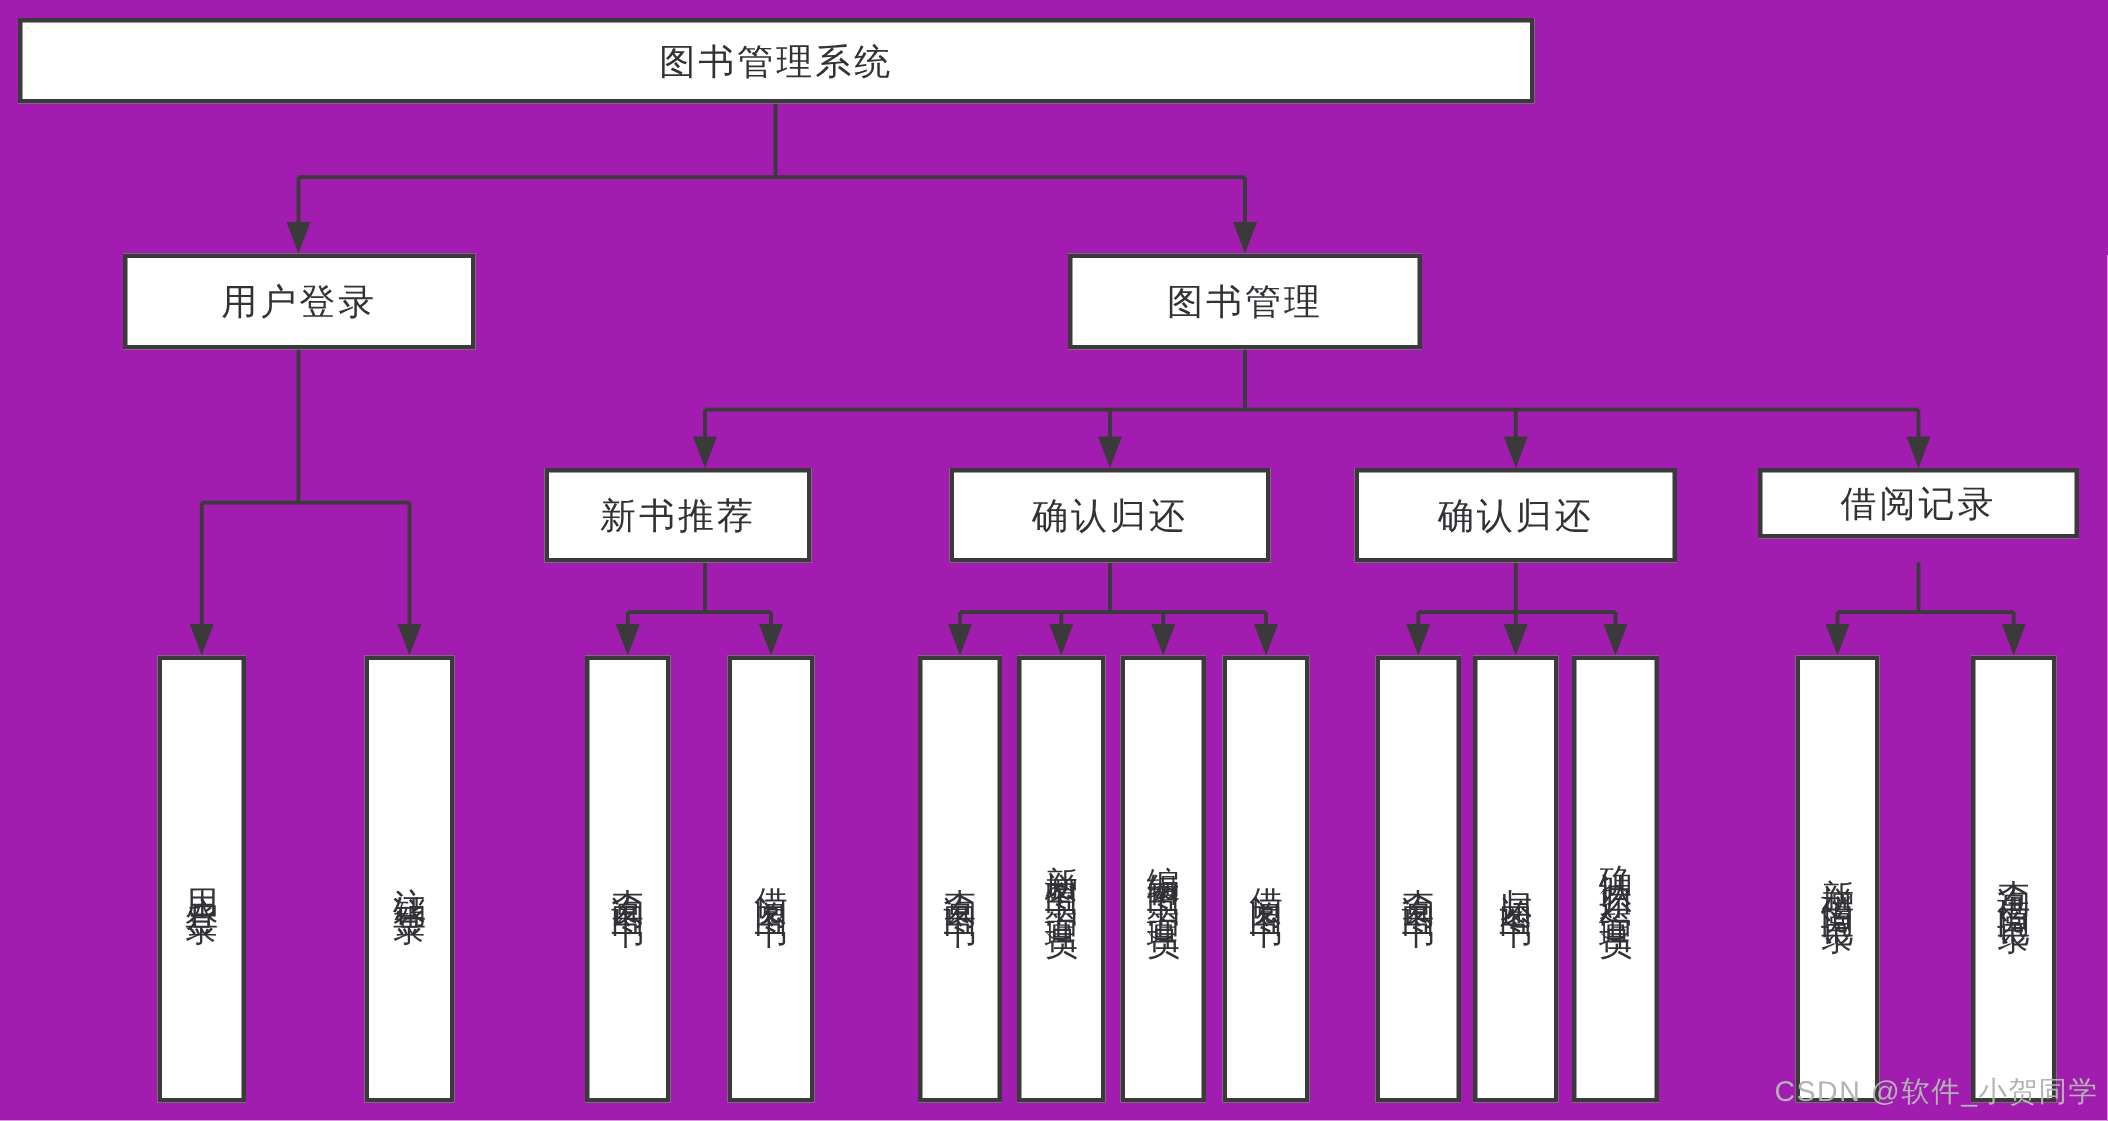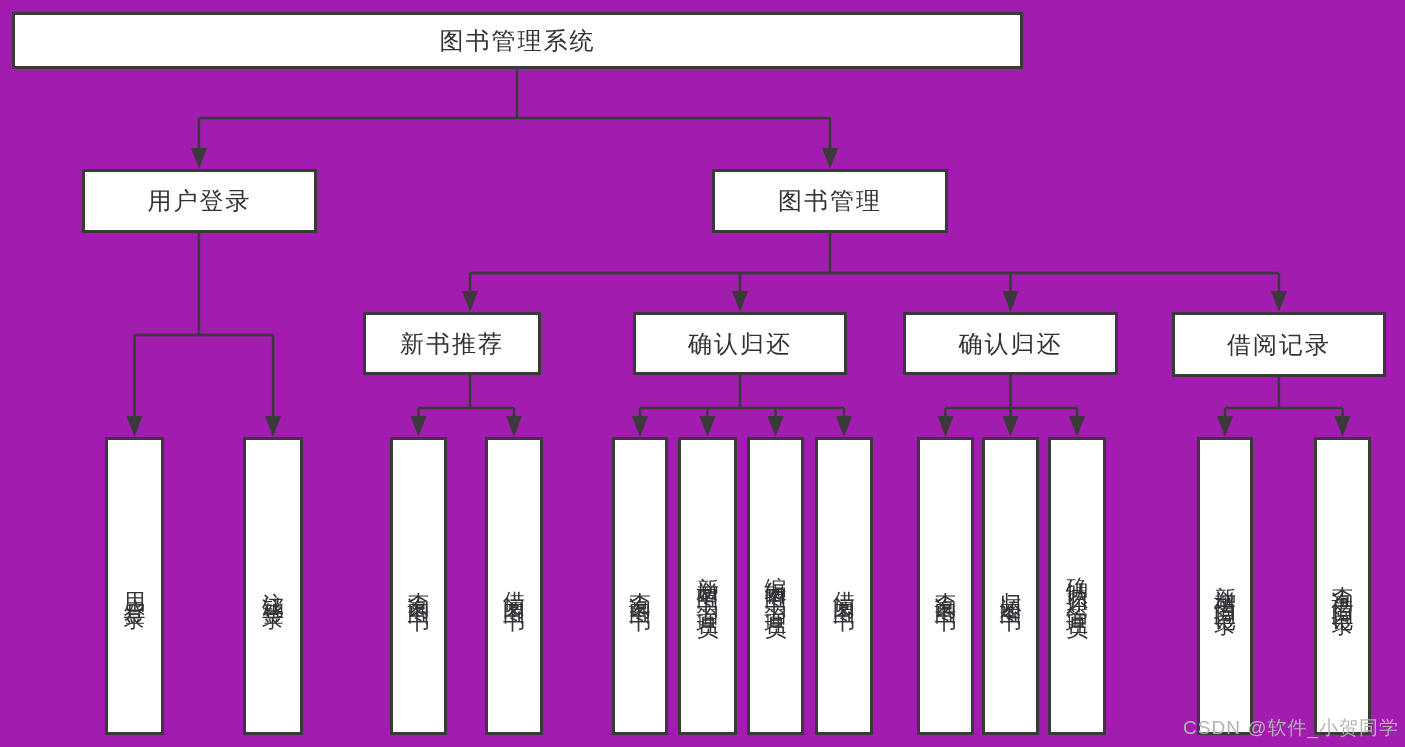--- a/index.html
+++ b/index.html
@@ -114,21 +114,21 @@
 
   <div class="node h-node" style="left:363px; top:312px; width:178px; height:63px;">
     <span>新书推荐</span>
   </div>
   <div class="node h-node" style="left:633px; top:312px; width:214px; height:63px;">
     <span>确认归还</span>
   </div>
   <div class="node h-node" style="left:903px; top:312px; width:215px; height:63px;">
     <span>确认归还</span>
   </div>
-  <div class="node h-node" style="left:1172px; top:312px; width:214px; height:65px;">
+  <div class="node h-node" style="left:1172px; top:312px; width:214px; height:47px;">
     <span>借阅记录</span>
   </div>
 
   <div class="node v-node" style="left:105px; top:437px; width:59px; height:298px;">
     <span class="vtext">用户登录</span>
   </div>
   <div class="node v-node" style="left:243px; top:437px; width:60px; height:298px;">
     <span class="vtext">注销登录</span>
   </div>
 

